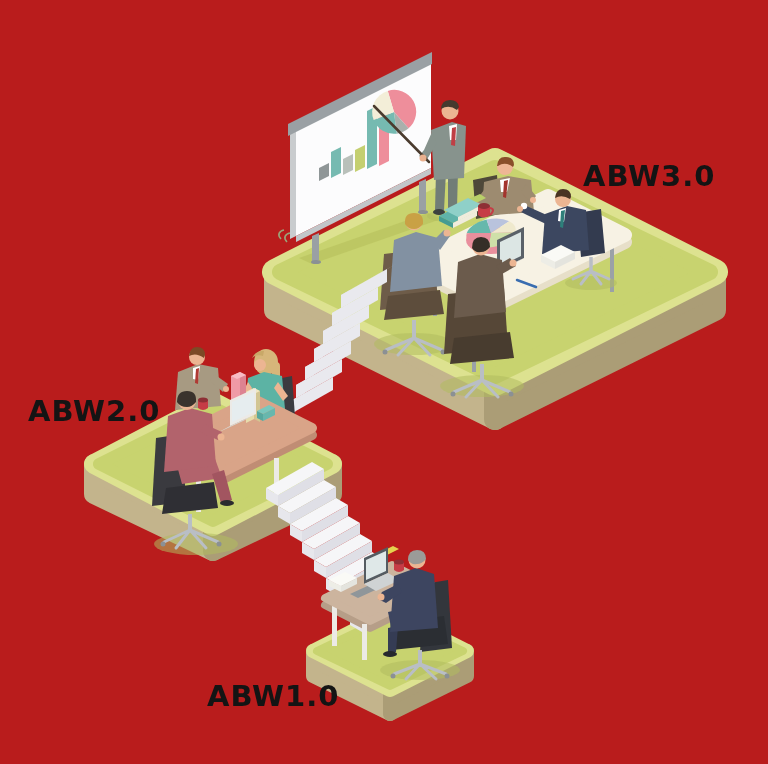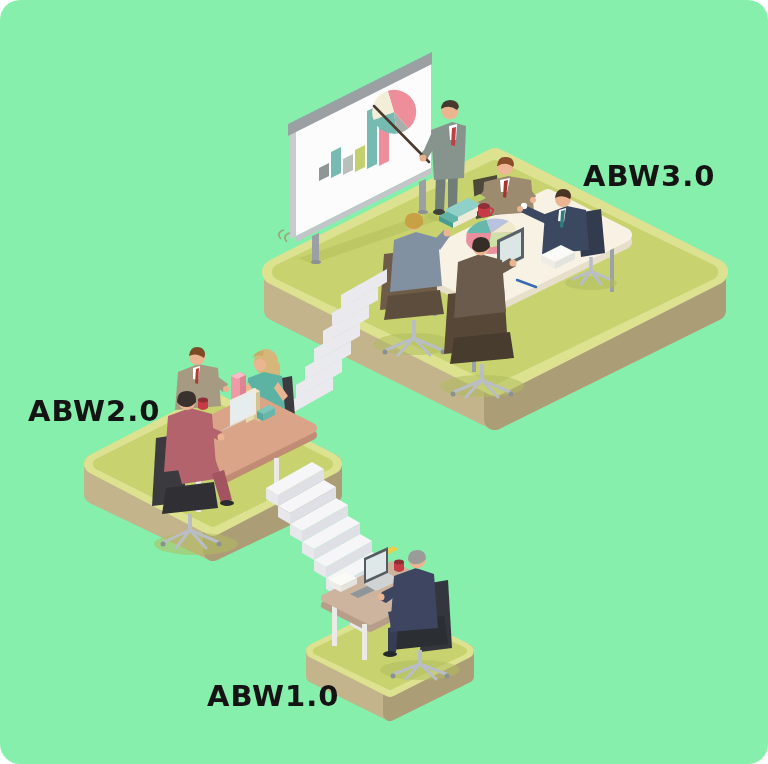--- a/index.html
+++ b/index.html
@@ -1,17 +1,17 @@
 <!DOCTYPE html>
 <html><head>
 <meta charset="utf-8">
 <style>
   html,body{margin:0;padding:0;background:#ffffff;}
-  .stage{position:relative;width:768px;height:764px;background:#86efac;overflow:hidden;
-         font-family:"DejaVu Sans", sans-serif;border-radius:20px;}
+  .stage{position:relative;width:768px;height:764px;background:#b91c1c;overflow:hidden;
+         font-family:"DejaVu Sans", sans-serif;}
   svg{display:block}
   .lbl{font:700 29px "DejaVu Sans", sans-serif;letter-spacing:1px;fill:#141414;}
 </style>
 </head>
 <body>
 
 <div class="stage">
 <svg width="768" height="764" viewBox="0 0 768 764">
 
   <g>

